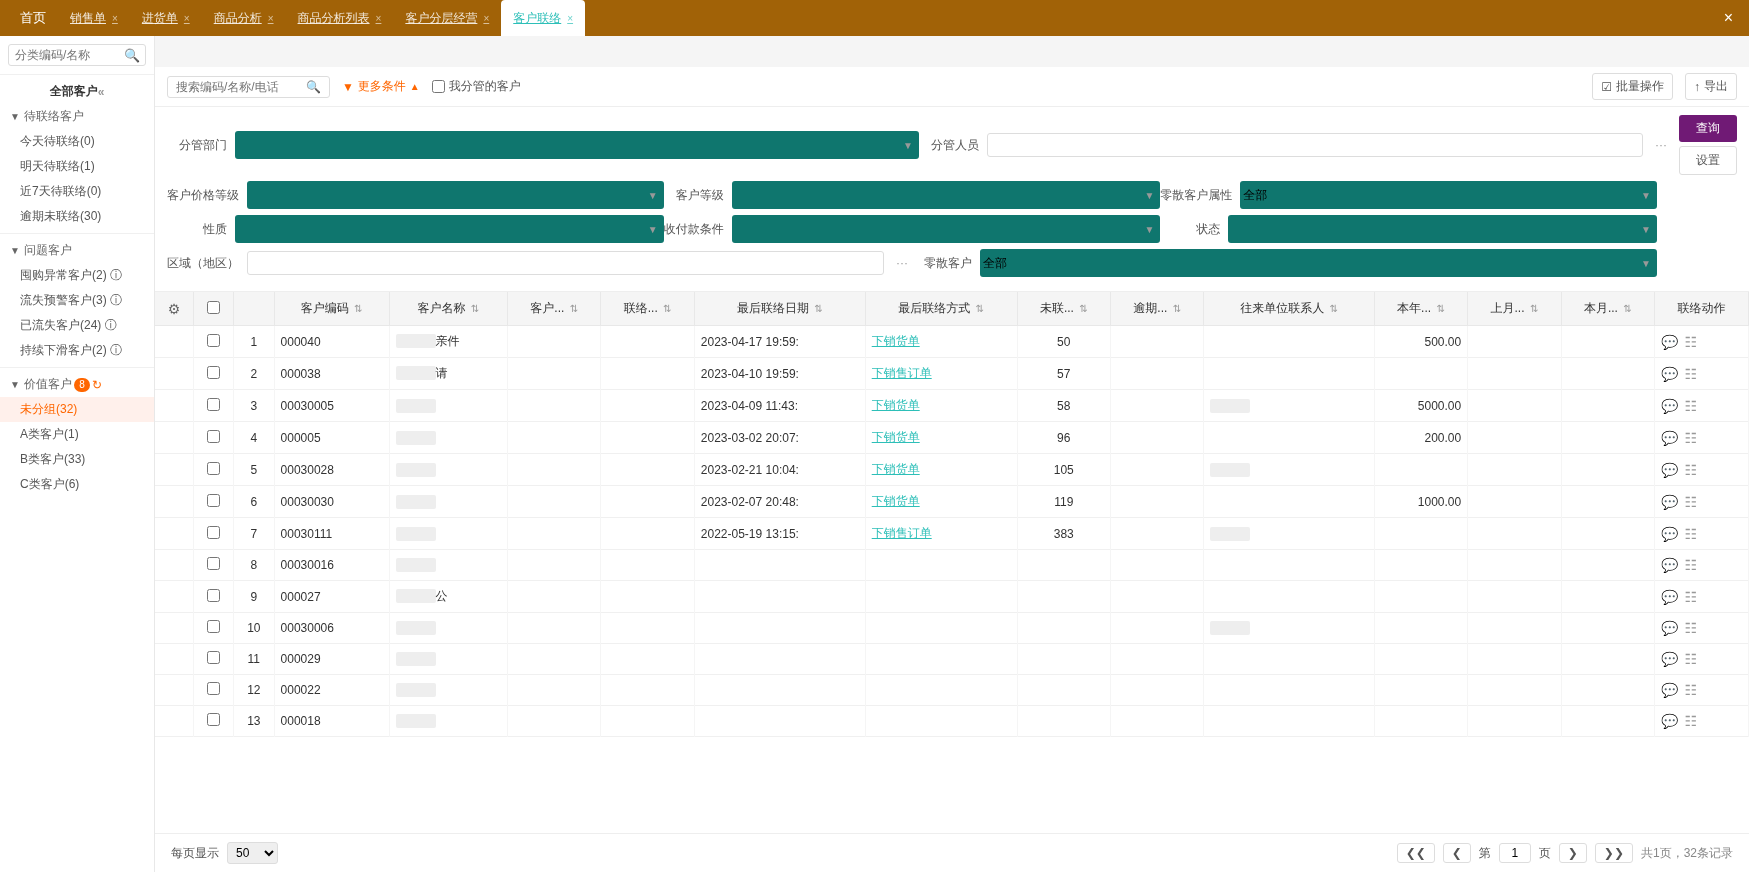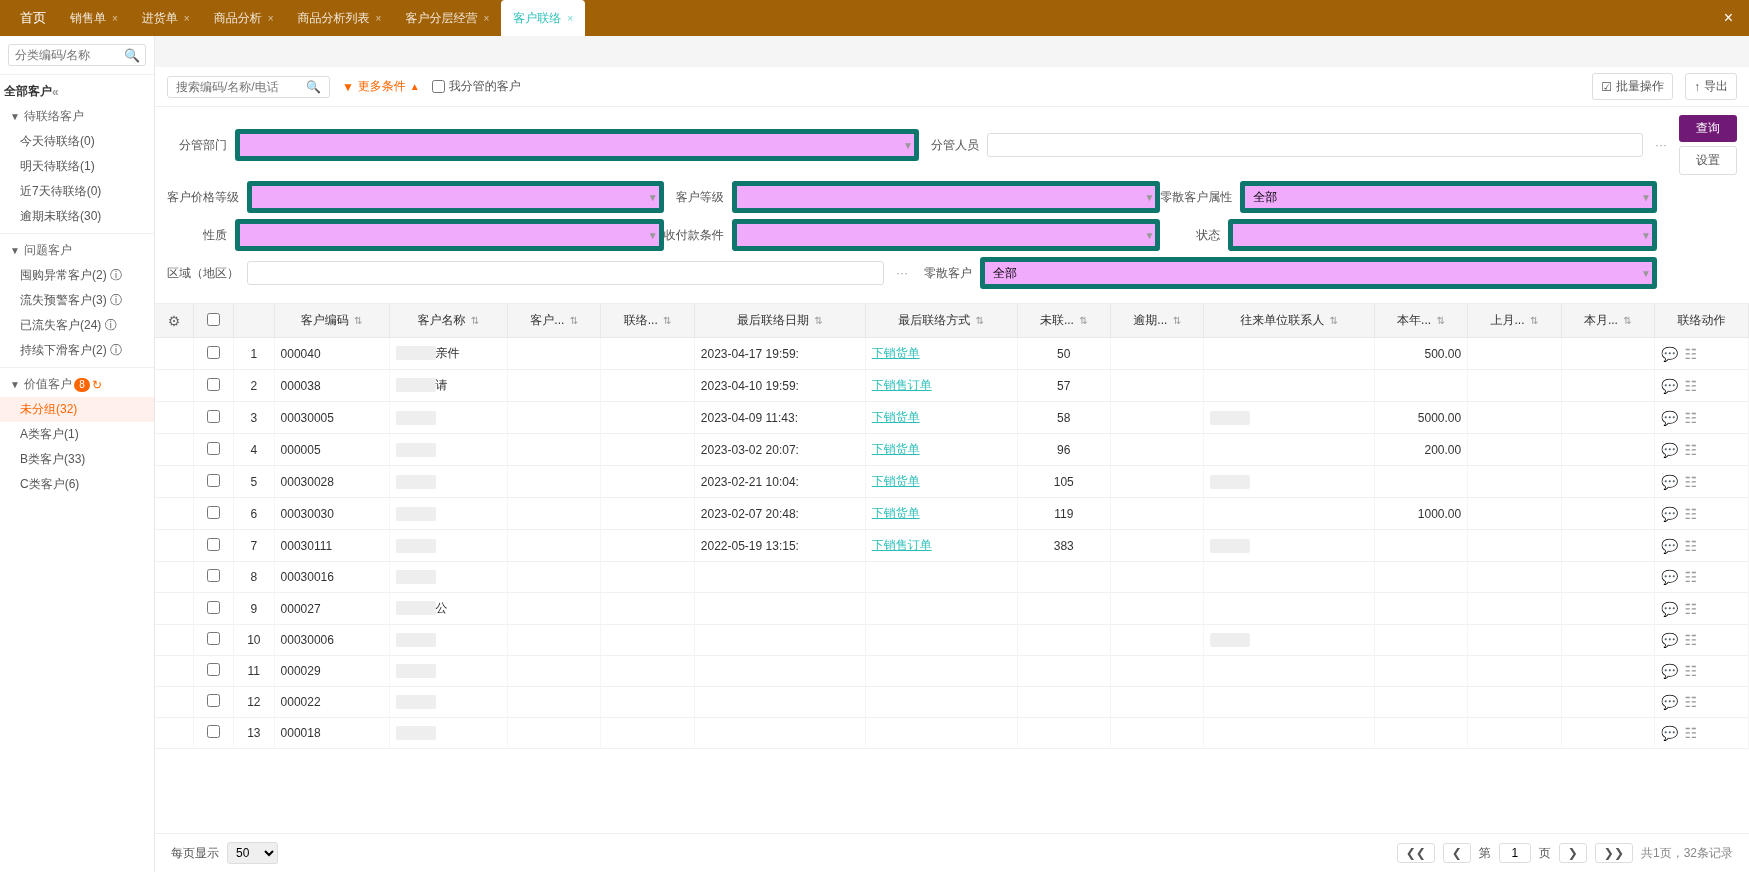--- a/index.html
+++ b/index.html
@@ -15,20 +15,21 @@
     }
     .top-nav-tab {
       display: flex;
       align-items: center;
       padding: 0 12px;
       height: 36px;
       color: rgba(255,255,255,0.85);
       cursor: pointer;
       font-size: 13px;
       white-space: nowrap;
+      text-decoration: underline;
     }
     .top-nav-tab.active {
       background: #fff;
       color: #2dbfb8;
       border-radius: 4px 4px 0 0;
     }
     .top-nav-tab .close-x {
       margin-left: 6px;
       font-size: 10px;
       opacity: 0.7;
@@ -78,22 +79,22 @@
       color: #999;
     }
     .sidebar-search .search-icon {
       margin-left: -22px;
       color: #999;
       font-size: 13px;
     }
     .sidebar-section-header {
       display: flex;
       align-items: center;
-      justify-content: flex-start;
-      padding: 8px 4px 4px;
+      justify-content: center;
+      padding: 8px 20px 4px;
       font-weight: bold;
       color: #333;
       font-size: 13px;
     }
     .sidebar-section-header .collapse-btn {
       color: #999;
       font-size: 12px;
       cursor: pointer;
     }
     .sidebar-group-title {
@@ -243,26 +244,26 @@
       position: relative;
     }
     .select-wrap {
       flex: 1;
       position: relative;
       display: flex;
       align-items: center;
     }
     .select-wrap select {
       width: 100%;
-      border: 5px solid #0f766e;
+      border: 3px solid #0f766e;
       border-radius: 3px;
-      padding: 4px 24px 4px 8px;
+      padding: 4px 24px 4px 0;
       outline: none;
       font-size: 12px;
-      background: #f0abfc;
+      background: #0f766e;
       appearance: none;
     }
     .select-wrap .arrow-down {
       position: absolute;
       right: 6px;
       color: #999;
       pointer-events: none;
       font-size: 10px;
     }
     .dots-btn {

